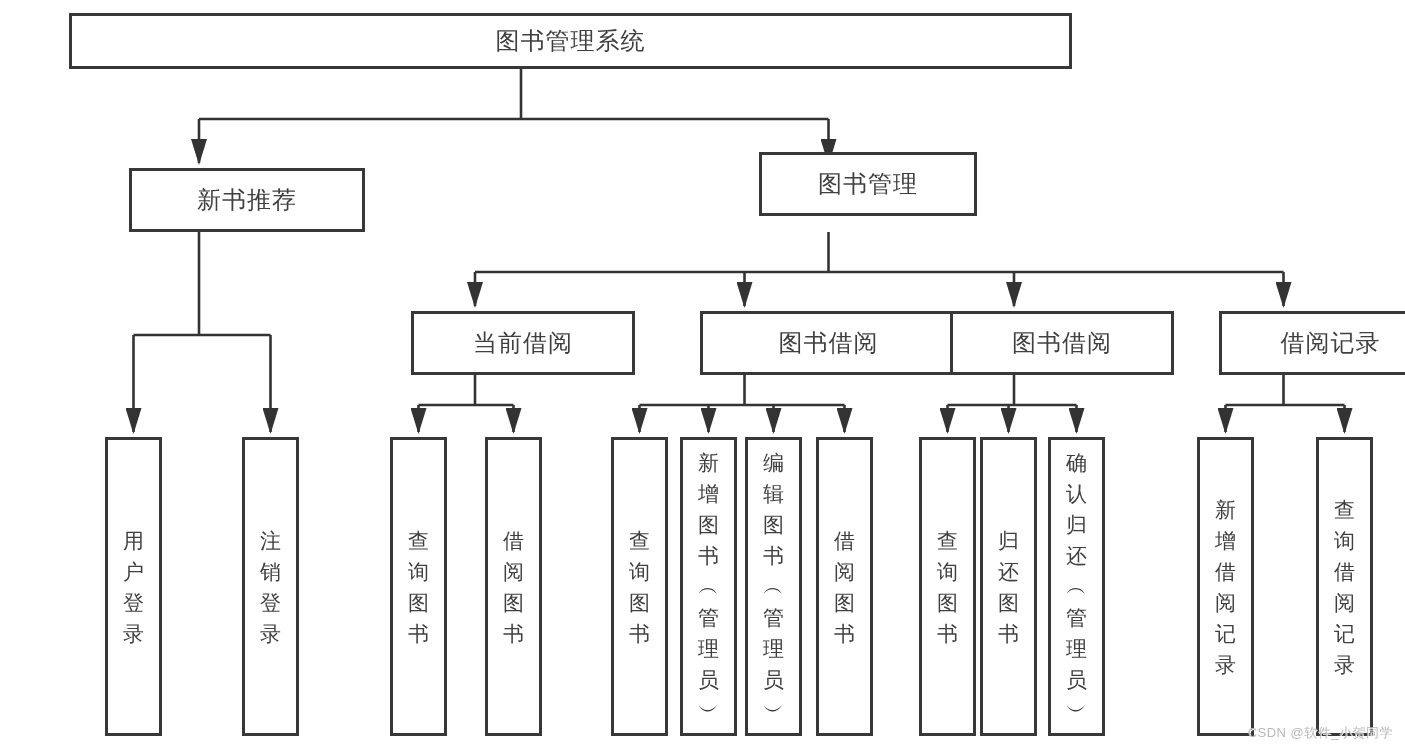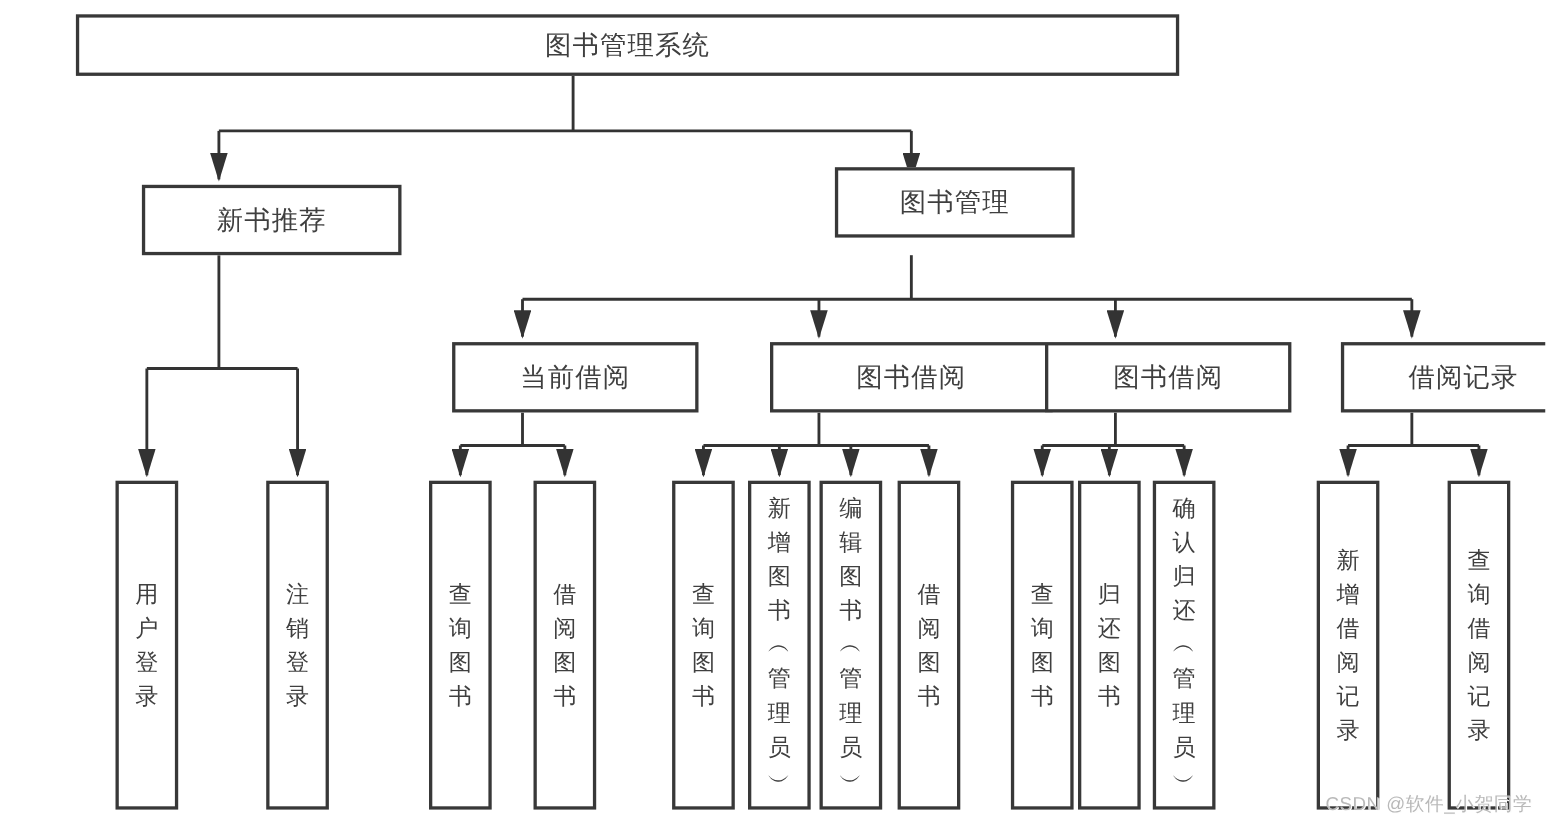--- a/index.html
+++ b/index.html
@@ -14,21 +14,21 @@
     font-size:24px;letter-spacing:1px;color:#3f3f3f;margin-left:48px;
   }
   .vbox{
     position:absolute;box-sizing:border-box;border:3px solid #383838;background:#ffffff;
     display:flex;align-items:center;justify-content:center;
     top:437px;width:57px;height:299px;
   }
   .vtext{display:block;text-align:center;font-size:21px;color:#3f3f3f;}
   .vchar{display:block;line-height:31px;height:31px;text-align:center;}
   .watermark{
-    position:absolute;right:12px;bottom:5px;font-size:17px;color:#b9b9b9;
+    position:absolute;right:12px;bottom:5px;font-size:13px;color:#b9b9b9;
     letter-spacing:0.5px;z-index:5;text-shadow:1px 1px 0 #fdfdfd;
   }
   
   #n-root{left:21px;top:13px;width:1003px;height:56px;}
   #n-user-login{left:81px;top:168px;width:236px;height:64px;}
   #n-book-mgmt{left:711px;top:152px;width:218px;height:64px;}
   #n-recommend{left:363px;top:311px;width:224px;height:64px;}
   #n-borrow{left:652px;top:311px;width:257px;height:64px;}
   #n-current{left:902px;top:311px;width:224px;height:64px;}
   #n-records{left:1171px;top:311px;width:223px;height:64px;}

